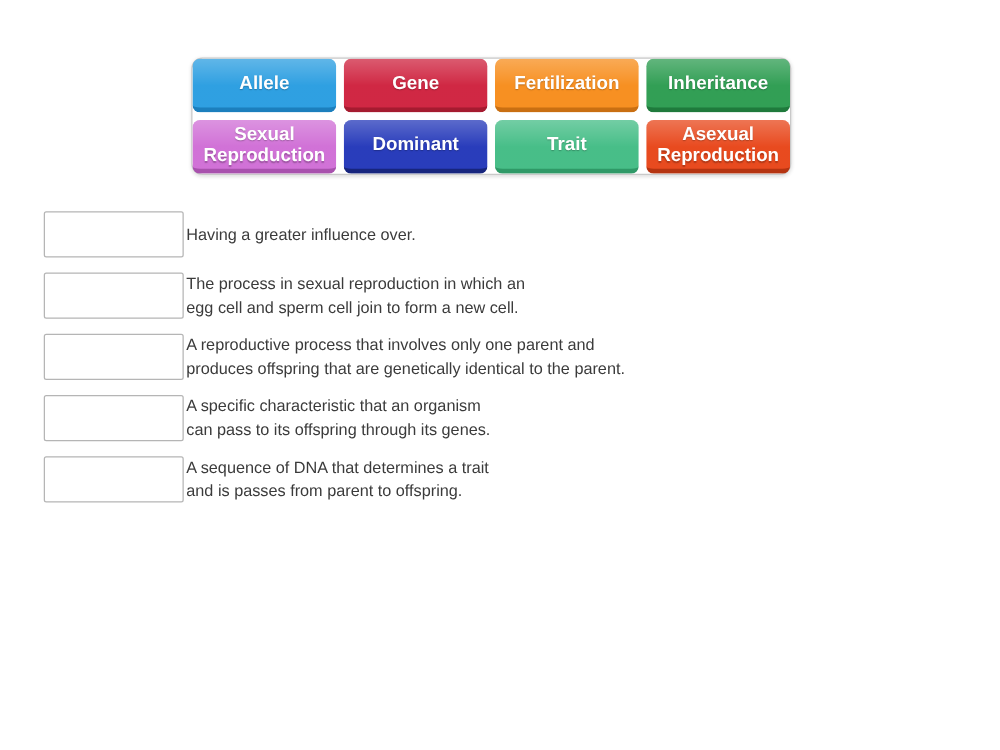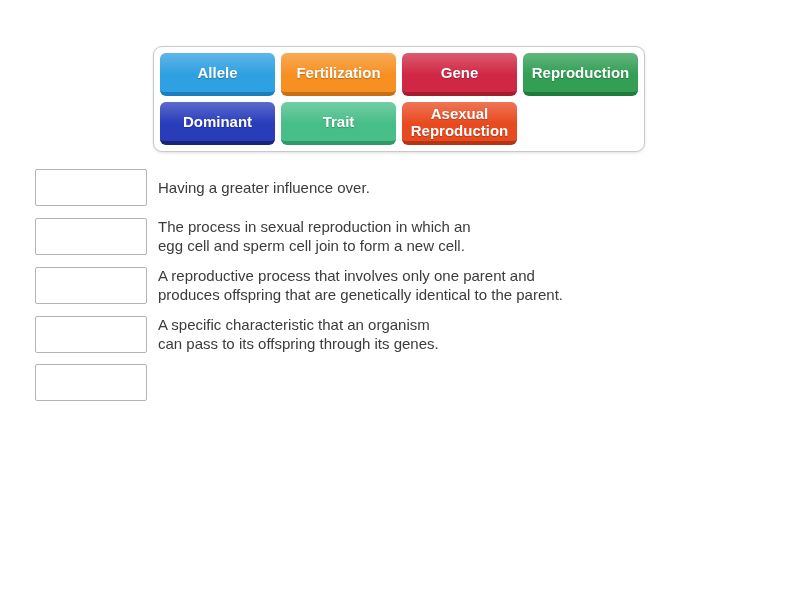--- a/index.html
+++ b/index.html
@@ -11,21 +11,20 @@
     position: relative;
   }
 
   
   .bank {
     position: absolute;
     left: 153px; top: 46px;
     background: #ffffff;
     border: 1px solid #c9c9c9;
     border-radius: 9px;
-    padding: 6px;
     display: grid;
     grid-template-columns: repeat(4, 115px);
     gap: 6px;
     box-shadow: 0 1px 3px rgba(0,0,0,0.12);
   }
   .tile {
     width: 115px; height: 43px;
     border-radius: 6px;
     border: 0;
     border-bottom: 4px solid rgba(0,0,0,0.35);
@@ -56,42 +55,45 @@
   }
   .slot {
     flex: none;
     width: 112px; height: 37px;
     background: #ffffff;
     border: 1px solid #b5b5b5;
     border-radius: 2px;
     cursor: pointer;
   }
   .qtext {
-    margin-left: 11px;
-    font-size: 15px;
+    margin-left: 2px;
+    font-size: 13px;
     line-height: 19px;
     color: #3b3b3b;
     white-space: pre-line;
   }
 </style>
 </head>
 <body>
 
 <div class="bank">
   <div class="tile" style="background-color: rgb(43, 158, 225); border-bottom-color: rgb(28, 127, 189);">
     <span>Allele</span>
   </div>
+  <div class="tile" style="background-color: rgb(207, 36, 64); border-bottom-color: rgb(165, 27, 48);">
+    <span>Gene</span>
+  </div>
   <div class="tile" style="background-color: rgb(247, 142, 30); border-bottom-color: rgb(201, 111, 18);">
     <span>Fertilization</span>
   </div>
-  <div class="tile" style="background-color: rgb(207, 36, 64); border-bottom-color: rgb(165, 27, 48);">
-    <span>Gene</span>
+  <div class="tile" style="background-color: rgb(46, 157, 82); border-bottom-color: rgb(31, 122, 60);">
+    <span>Inheritance</span>
   </div>
-  <div class="tile" style="background-color: rgb(46, 157, 82); border-bottom-color: rgb(31, 122, 60);">
-    <span>Reproduction</span>
+  <div class="tile" style="background-color: rgb(208, 111, 214); border-bottom-color: rgb(168, 81, 173);">
+    <span>Sexual Reproduction</span>
   </div>
   <div class="tile" style="background-color: rgb(37, 57, 186); border-bottom-color: rgb(23, 37, 125); text-align: center;">
     <span>Dominant</span>
   </div>
   <div class="tile" style="background-color: rgb(68, 189, 134); border-bottom-color: rgb(47, 153, 103);">
     <span>Trait</span>
   </div>
   <div class="tile" style="background-color: rgb(232, 71, 27); border-bottom-color: rgb(181, 52, 17);">
     <span>Asexual Reproduction</span>
   </div>
@@ -112,14 +114,16 @@
     <div class="qtext">A reproductive process that involves only one parent and
 produces offspring that are genetically identical to the parent.</div>
   </div>
   <div class="row">
     <div class="slot"></div>
     <div class="qtext">A specific characteristic that an organism
 can pass to its offspring through its genes.</div>
   </div>
   <div class="row">
     <div class="slot"></div>
+    <div class="qtext">A sequence of DNA that determines a trait
+and is passes from parent to offspring.</div>
   </div>
 </div>
 
 </body></html>

